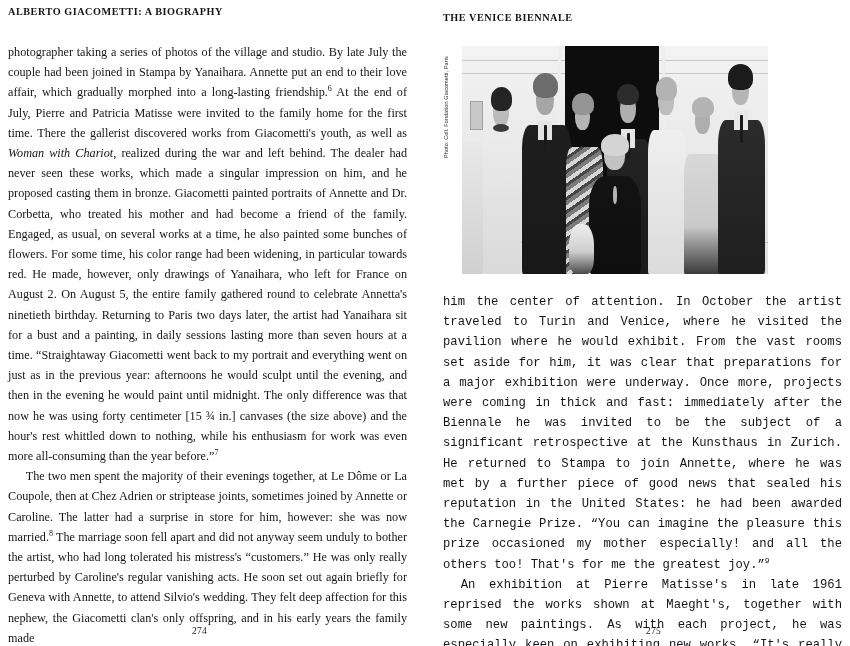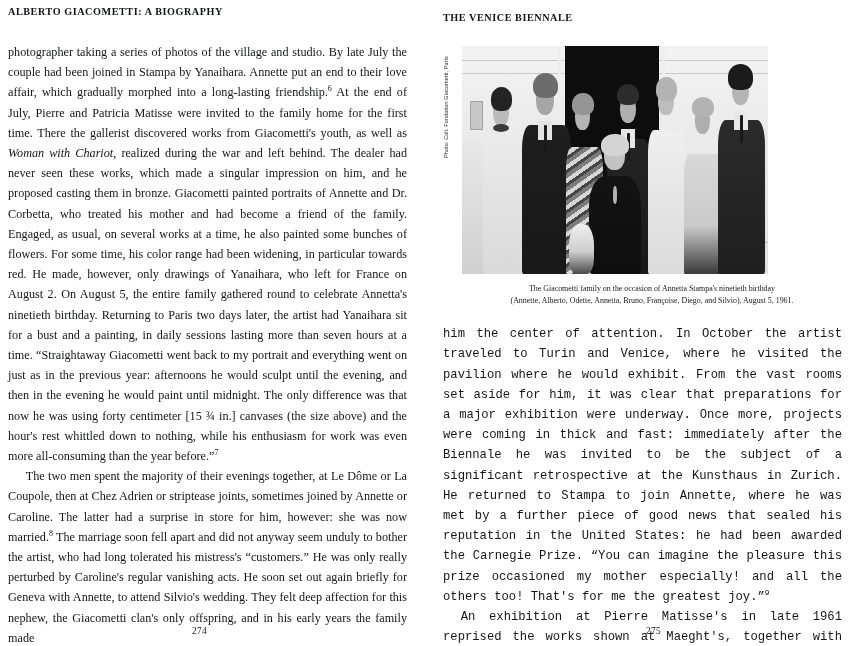--- a/index.html
+++ b/index.html
@@ -274,24 +274,20 @@
           <div class="fig-head" style="left:30%;top:2%;width:38%;height:22%;background:#cfc0b1;"></div>
           <div class="fig-hair" style="left:25%;top:-2%;width:50%;height:16%;background:#d7d4cf;"></div>
           <div style="position:absolute;left:46%;top:36%;width:8%;height:13%;background:#b8b5ae;border-radius:40%;"></div>
         </div>
 
         <div class="dog" style="left:35%;bottom:0;width:8%;height:22%;background:linear-gradient(180deg,#f0efeb 0%,#cfcec9 55%,#4a4a4e 100%);"></div>
 
       </div>
     </div>
 
-    <div class="caption">
-      <span class="cap-line">The Giacometti family on the occasion of Annetta Stampa's ninetieth birthday</span>
-      <span class="cap-line">(Annette, Alberto, Odette, Annetta, Bruno, Françoise, Diego, and Silvio), August 5, 1961.</span>
-    </div>
 
     <div class="body-col" style="margin-top:18px;">
       <p class="para">him the center of attention. In October the artist traveled to Turin and Venice, where he visited the pavilion where he would exhibit. From the vast rooms set aside for him, it was clear that preparations for a major exhibition were underway. Once more, projects were coming in thick and fast: immediately after the Biennale he was invited to be the subject of a significant retrospective at the Kunsthaus in Zurich. He returned to Stampa to join Annette, where he was met by a further piece of good news that sealed his reputation in the United States: he had been awarded the Carnegie Prize. “You can imagine the pleasure this prize occasioned my mother especially! and all the others too! That's for me the greatest joy.”<sup class="fn">9</sup></p>
       <p class="para">An exhibition at Pierre Matisse's in late 1961 reprised the works shown at Maeght's, together with some new paintings. As with each project, he was especially keen on exhibiting new works. “It's really regrettable that you didn't say the exhibition had been put back a week, I'd have had the time to do enough work on a large canvas of a nude to be able to send it, or perhaps two, and perhaps a sculpture as well. I had</p>
     </div>
 
     <div class="folio">275</div>
   </div>
 
 </div>

